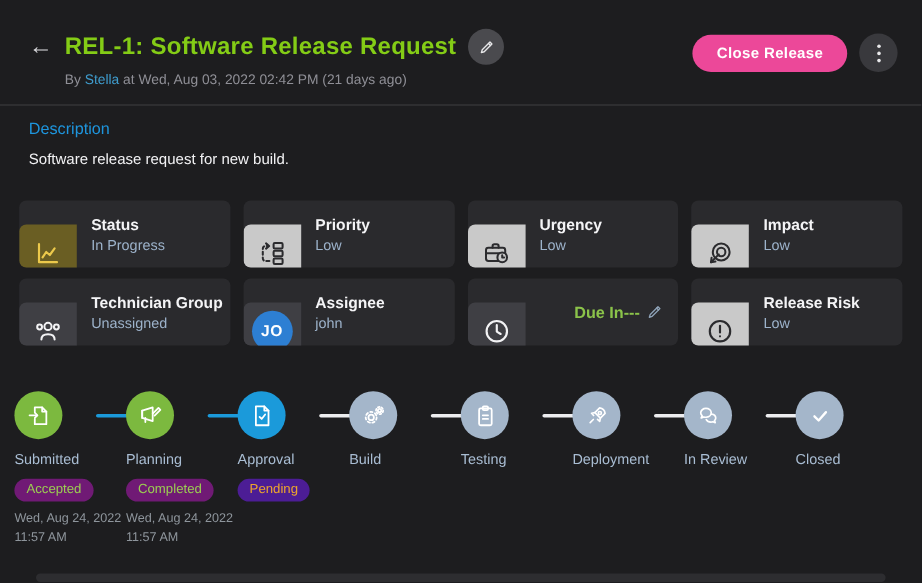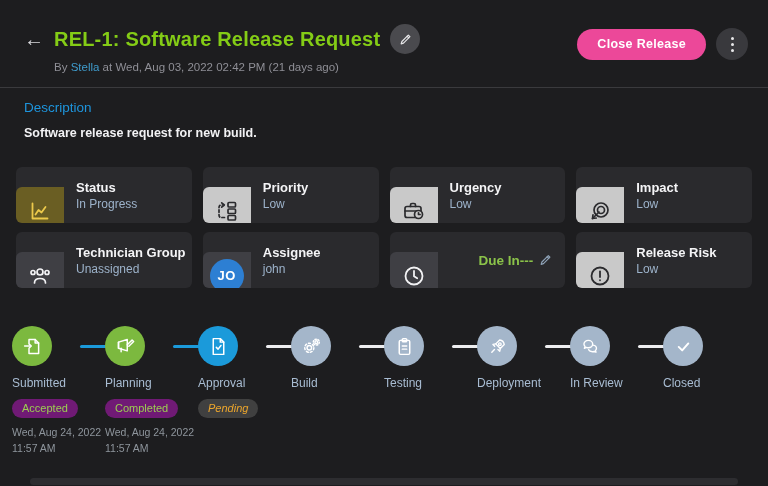--- a/index.html
+++ b/index.html
@@ -21,21 +21,21 @@
   .byline { margin:7px 0 0 30px; font-size:11.5px; color:#8f8f96; }
   .byline .author { color:#3f9ccd; }
   .header-right { display:flex; align-items:center; gap:10px; padding-top:4px; }
   .close-btn { background:#ec4899; color:#fff; border:none; border-radius:17px; height:31px; padding:0 20px; font-size:12.5px; font-weight:bold; font-family:inherit; cursor:pointer; letter-spacing:.3px; }
   .kebab-circle { width:32px; height:32px; border-radius:50%; background:#39393d; display:flex; flex-direction:column; align-items:center; justify-content:center; gap:3px; cursor:pointer; }
   .kebab-circle i { width:3px; height:3px; border-radius:50%; background:#e8e8ea; }
   .divider { border-top:1px solid #3a3a3d; margin:14px 0 0 0; }
   
   .description { padding:12px 24px 0 24px; }
   .desc-heading { color:#1e95dd; font-size:13.5px; margin-bottom:11px; }
-  .desc-body { color:#f2f2f4; font-size:12.5px;font-weight:bold; }
+  .desc-body { color:#f2f2f4; font-size:12.5px; }
   
   .cards { display:grid; grid-template-columns:repeat(4,1fr); gap:9px 11px; margin:27px 16px 0 16px; }
   .card { background:#2a2a2d; border-radius:6px; height:56px; display:flex; align-items:center; overflow:hidden; position:relative; cursor:pointer; }
   .card-icon { width:48px; height:48px; flex:0 0 48px; display:flex; align-items:center; justify-content:center; border-radius:6px 0 0 6px;margin-top:31px; }
   .card-icon.yellow { background:#6a5e23; color:#ecc94b; }
   .card-icon.light  { background:#c9c9c9; color:#2b2b2e; }
   .card-icon.dark   { background:#3f3f44; color:#f2f2f4; }
   .card-icon svg { width:24px; height:24px; }
   .avatar { width:34px; height:34px; border-radius:50%; background:#2d7fd3; color:#fff; font-size:13px; font-weight:bold; display:flex; align-items:center; justify-content:center; letter-spacing:.5px; }
   .card-text { padding-left:12px; display:flex; flex-direction:column; gap:2px; }
@@ -50,21 +50,21 @@
   .connector { position:absolute; top:19px; left:calc(-50% + 21px); width:calc(100% - 42px); height:3px; background:#ededef; border-radius:2px; }
   .step.conn-blue .connector { background:#1b9ada; }
   .circle { width:40px; height:40px; border-radius:50%; display:flex; align-items:center; justify-content:center; z-index:1; }
   .circle svg { width:21px; height:21px; }
   .step.done   .circle { background:#7cb93f; color:#fff; }
   .step.current .circle { background:#1b9ada; color:#fff; }
   .step.todo   .circle { background:#a4b6ca; color:#fff; }
   .step-label { margin-top:10px; font-size:12px; color:#a9bdd3; }
   .badge { margin-top:9px; font-size:11px; padding:3px 10px 4px 10px; border-radius:10px; }
   .badge.green { background:#701a75; color:#9bce52; }
-  .badge.amber { background:#404040; color:#eda62c;font-style:italic; }
+  .badge.amber { background:#4c1d95; color:#eda62c; }
   .step-date { margin-top:7px; font-size:10.5px; color:#8e959c; line-height:1.5; text-align:left; }
   
   .hscrollbar { position:absolute; bottom:1px; left:30px; right:30px; height:7px; border-radius:4px; background:#2d2d30; }
   svg { display:block; }
 </style>
 </head>
 <body>
 
 <div class="header">
   <div class="header-left">

